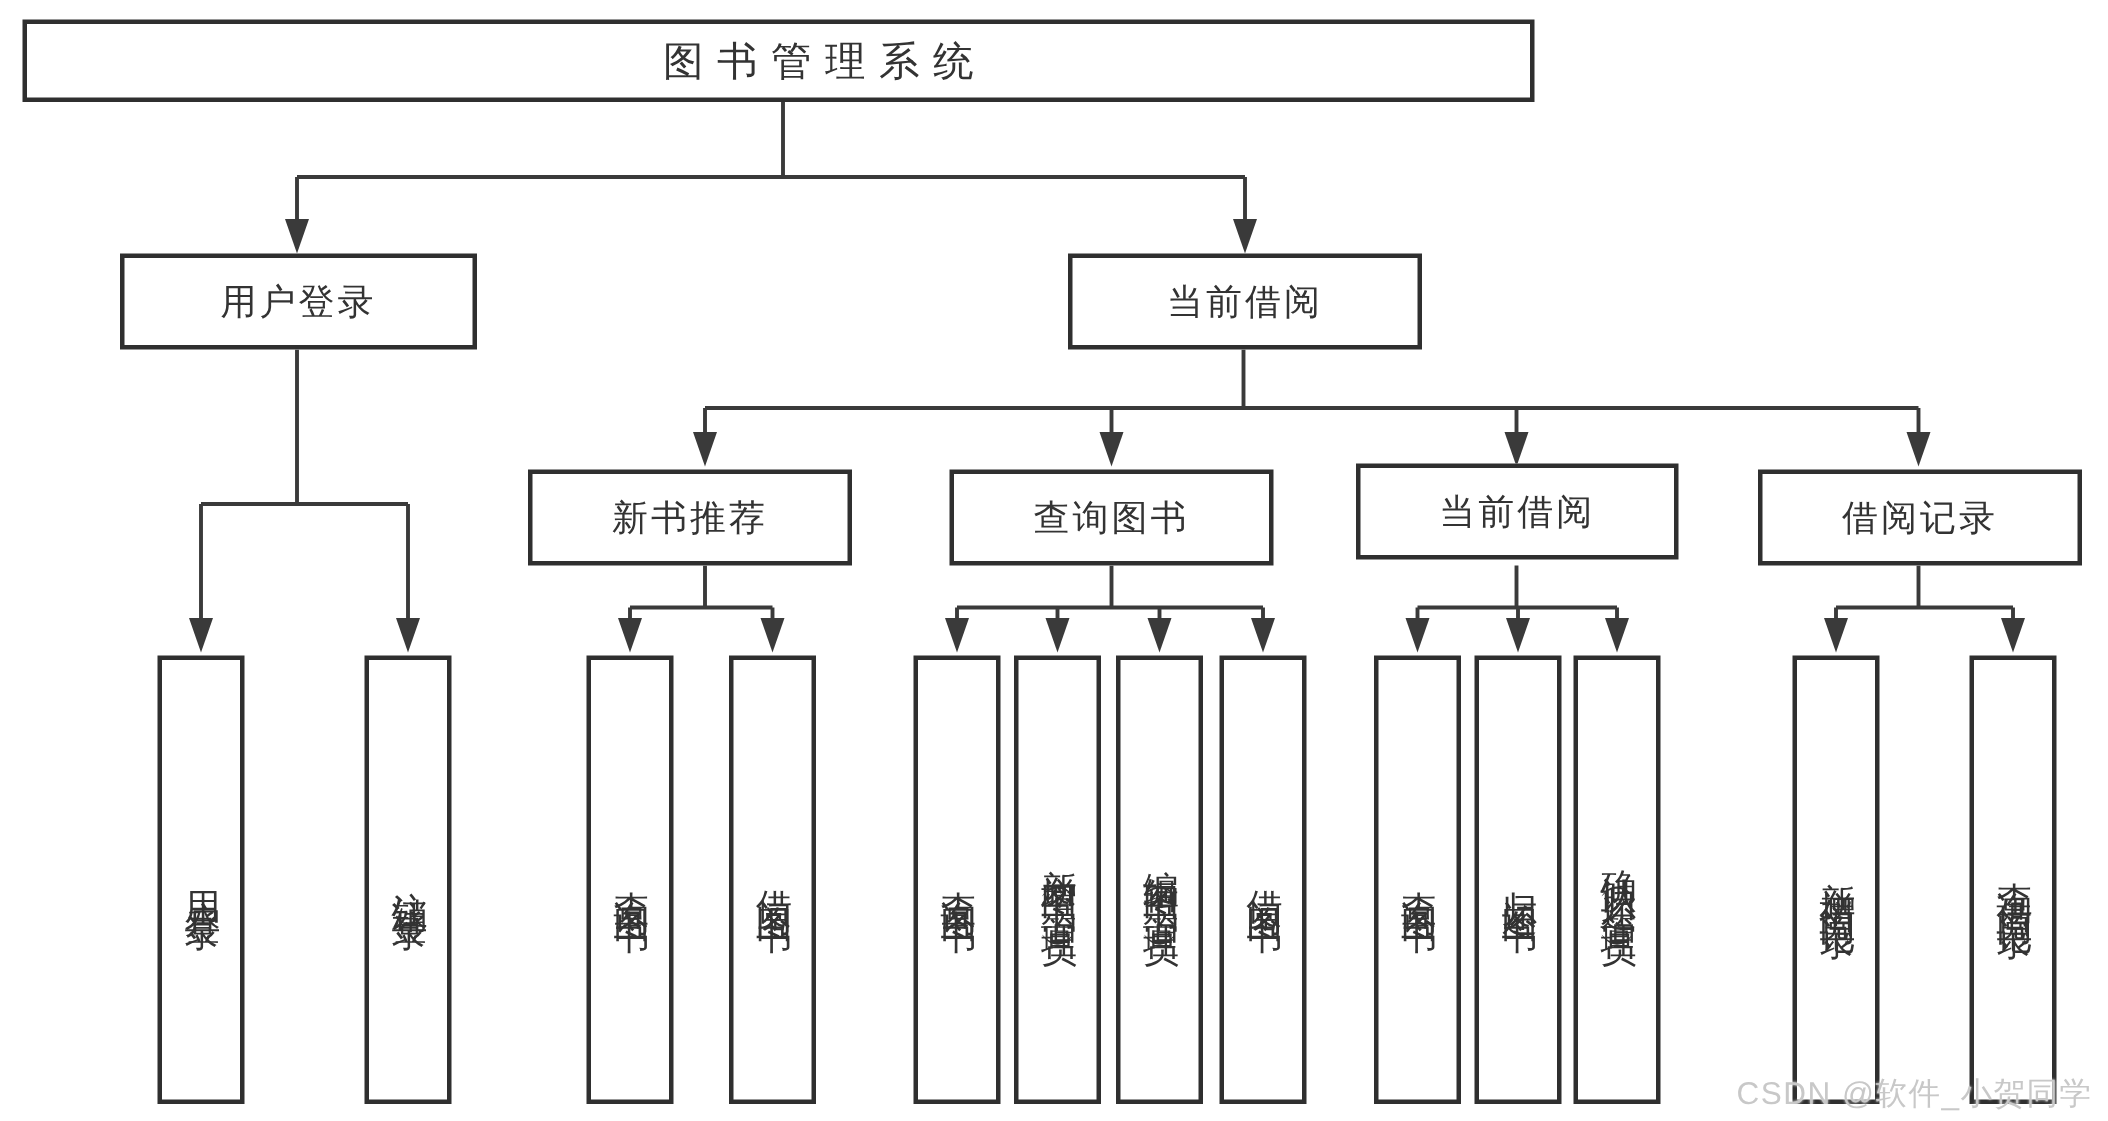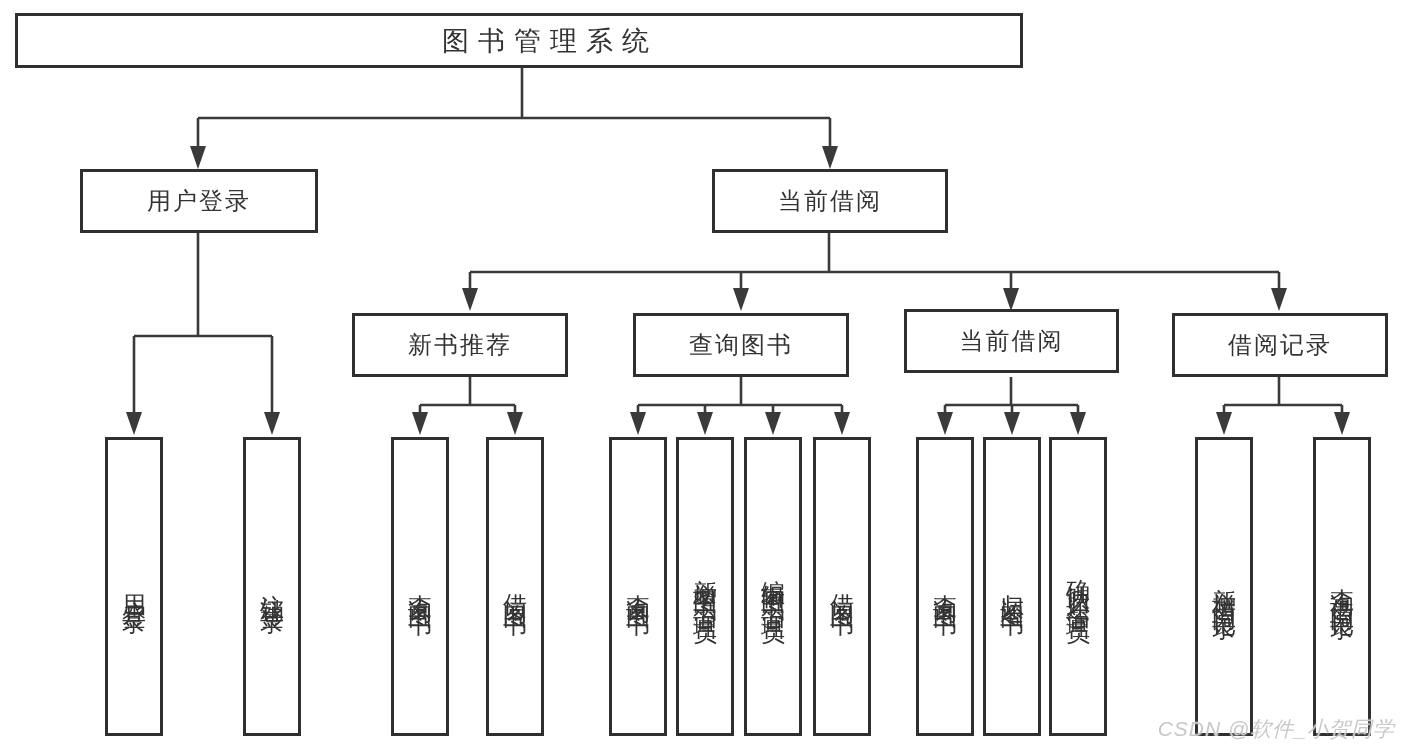--- a/index.html
+++ b/index.html
@@ -69,21 +69,20 @@
   #watermark {
     position: absolute;
     right: 10px;
     bottom: 4px;
     font-size: 21px;
     letter-spacing: 1px;
     color: #c8c8c8;
     text-shadow: 0 0 2px #ffffff;
     white-space: nowrap;
     z-index: 5;
-    font-style: italic;
   }
 </style>
 </head>
 <body>
 
 <div id="canvas">
 
   <svg id="connectors" viewBox="0 0 1405 747" xmlns="http://www.w3.org/2000/svg">
     <g stroke="#3a3a3a" stroke-width="2.6" fill="none">
 

